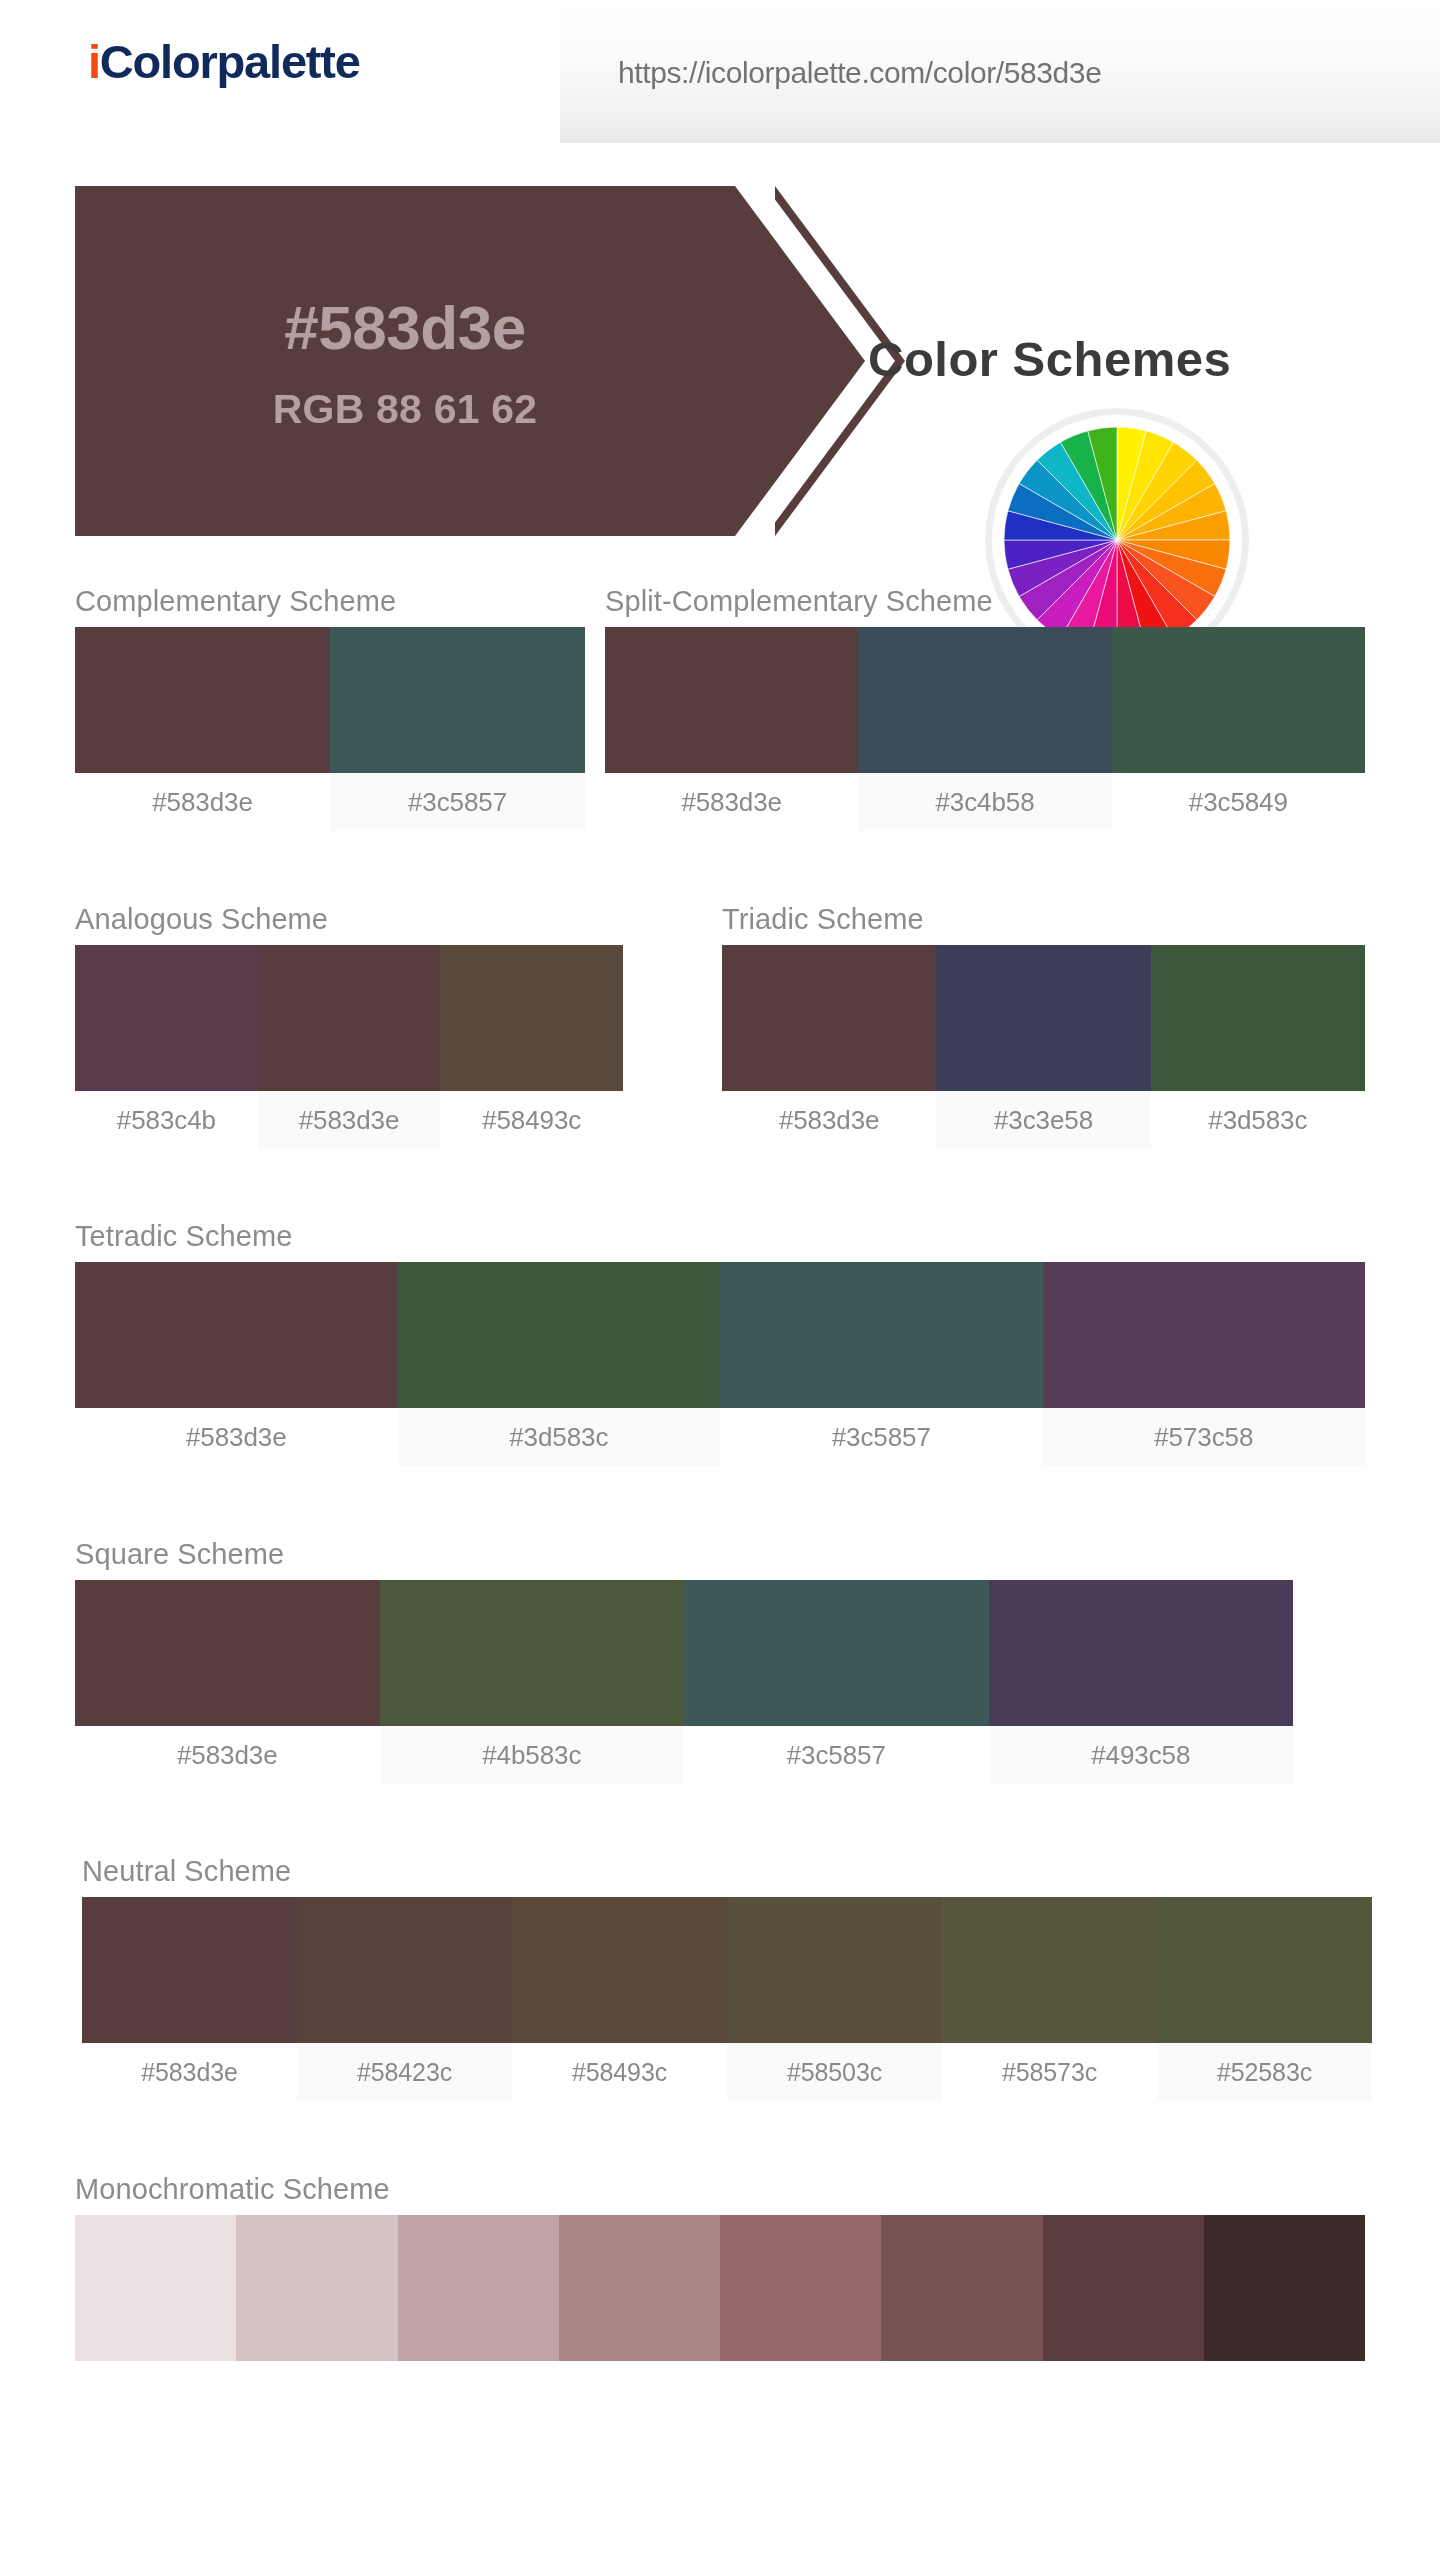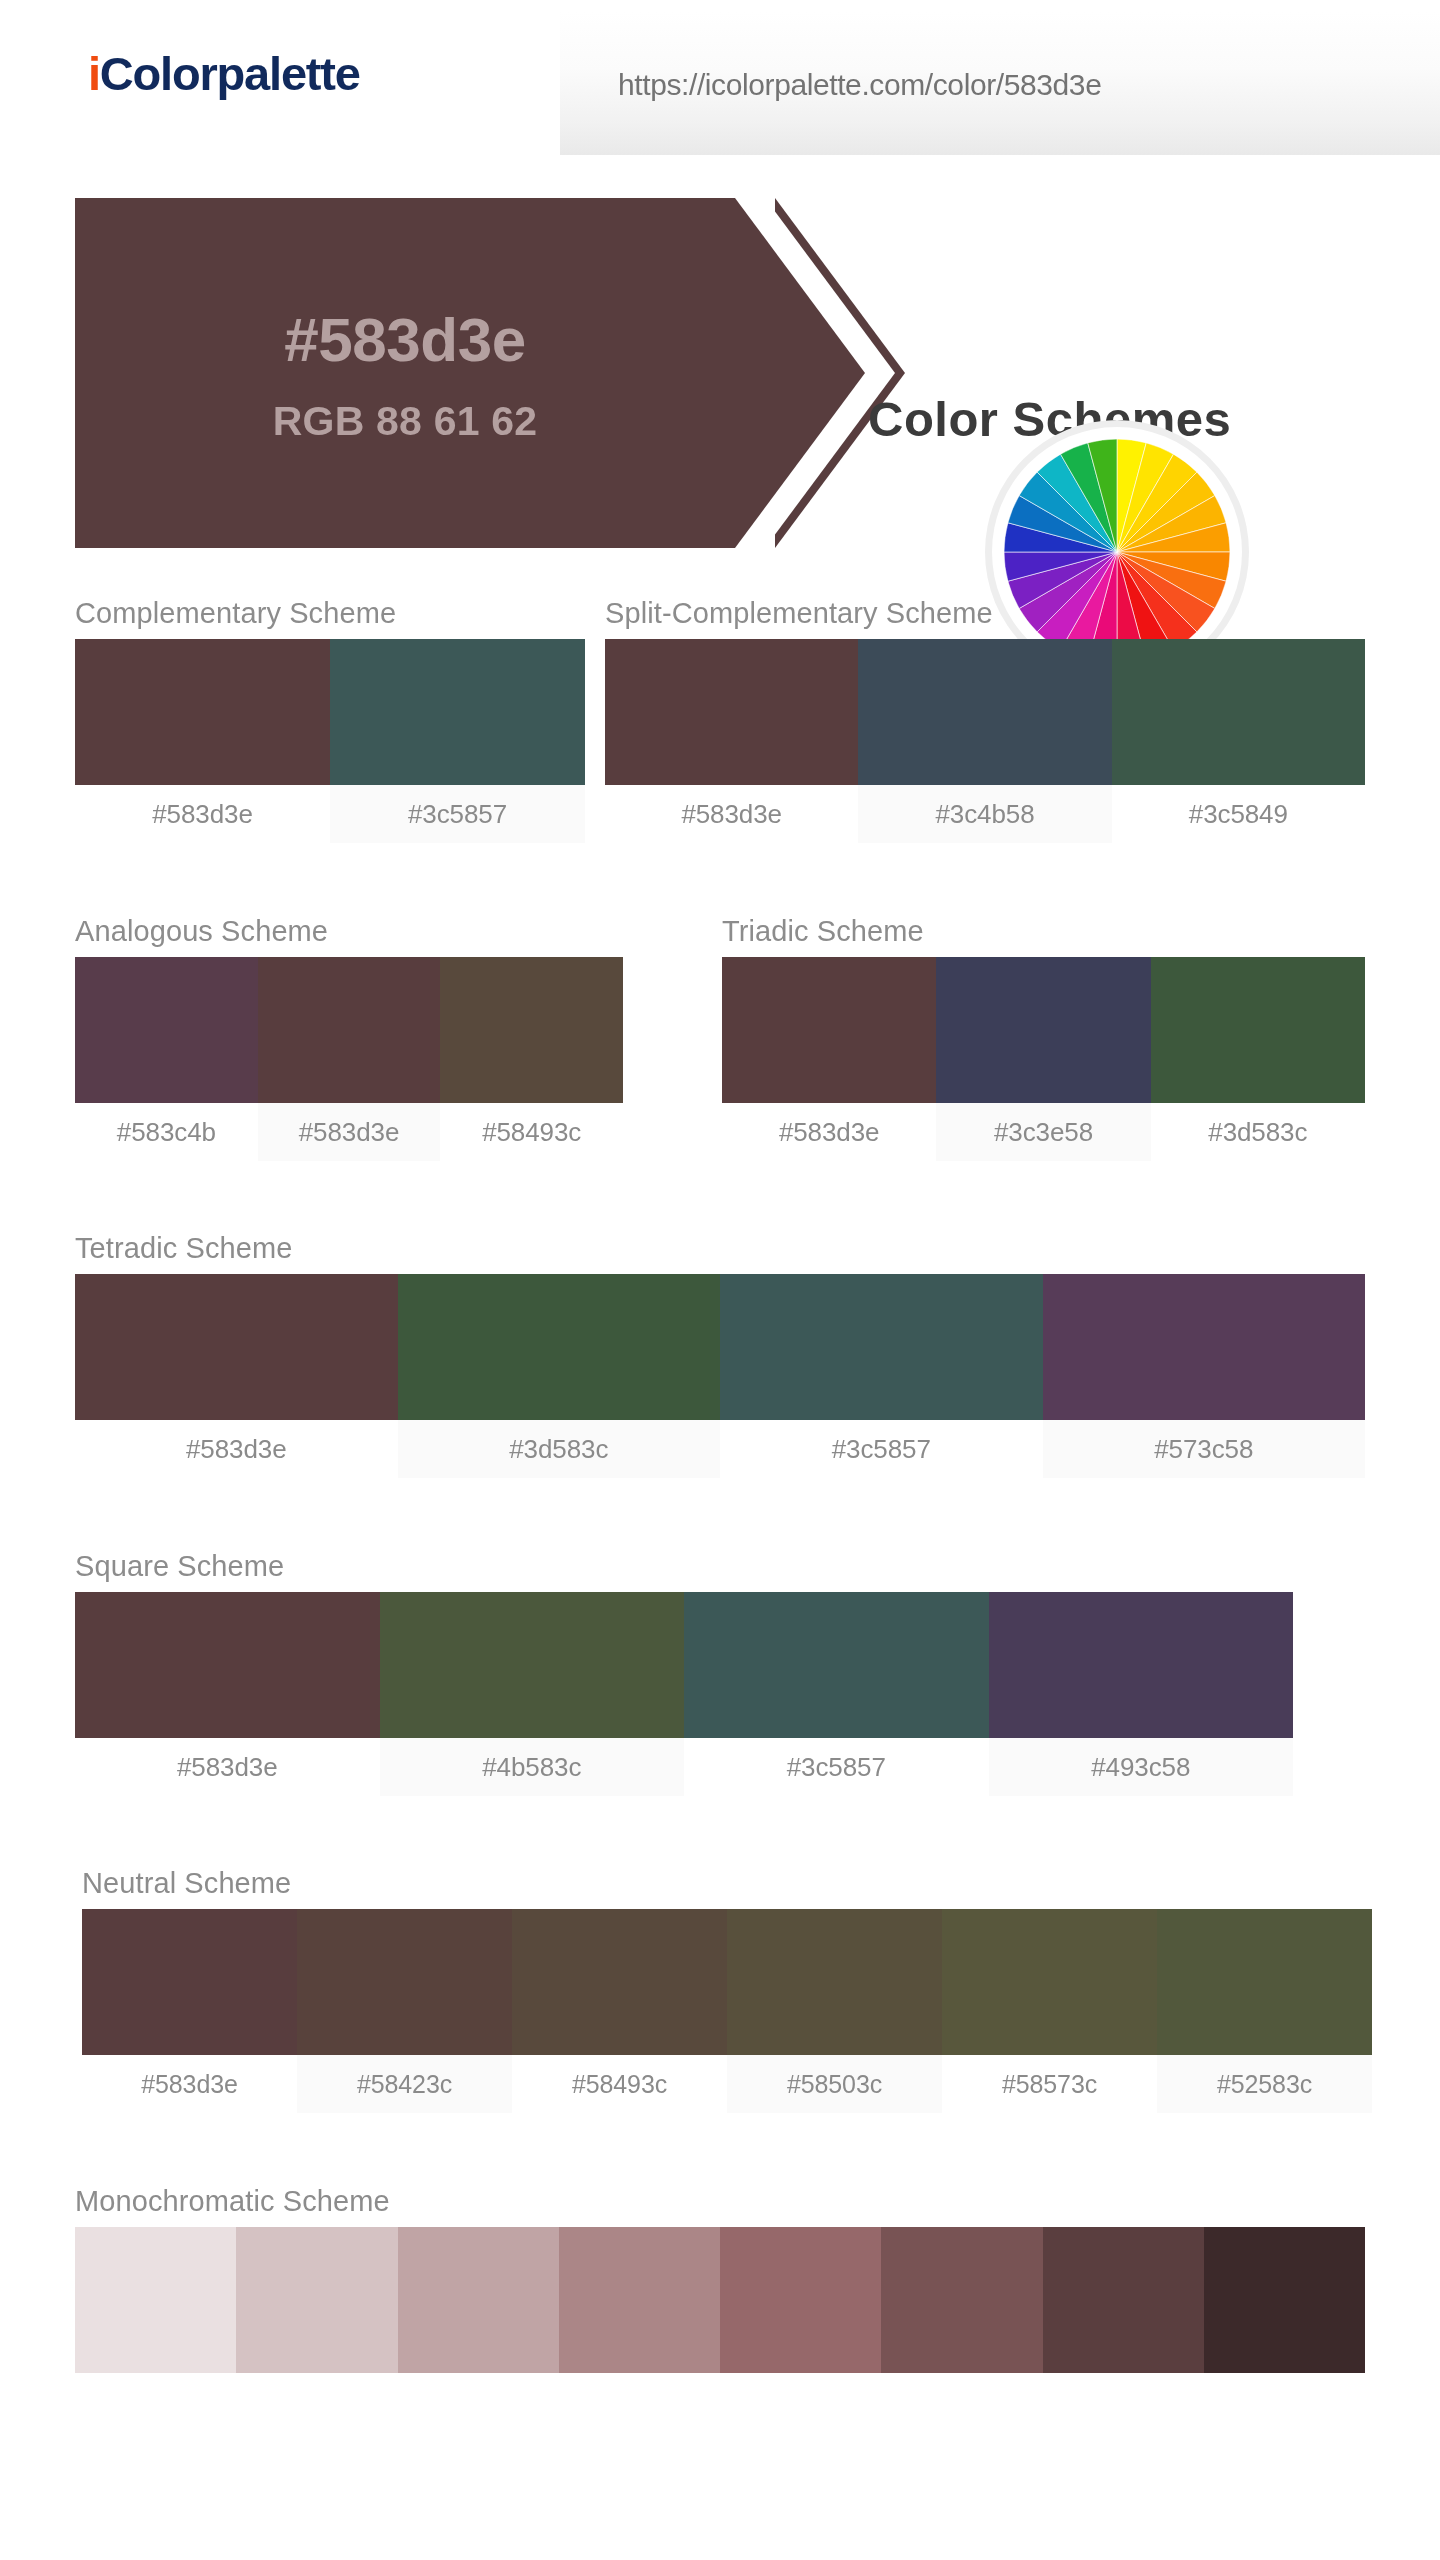--- a/index.html
+++ b/index.html
@@ -20,21 +20,20 @@
   }
 
   
   .header {
     position: relative;
     width: 1151px;
     height: 143px;
     background: #ffffff;
     display: flex;
     align-items: center;
-    margin-top: 12px;
   }
   .header-grad {
     position: absolute;
     left: 560px;
     top: 0;
     width: 880px;
     height: 143px;
     background: linear-gradient(180deg, #ffffff 0%, #fbfbfb 40%, #f1f1f1 78%, #e9e9e9 100%);
     z-index: 0;
   }
@@ -141,21 +140,20 @@
   }
 
   .schemes-title {
     position: absolute;
     left: 868px;
     top: 188px;
     font-size: 49px;
     font-weight: bold;
     color: #3b3b3b;
     letter-spacing: 0.5px;
-    margin-top: 48px;
   }
 
   .wheel-outer {
     position: absolute;
     left: 992px;
     top: 272px;
     width: 250px;
     height: 250px;
     border-radius: 50%;
     background: #ffffff;

